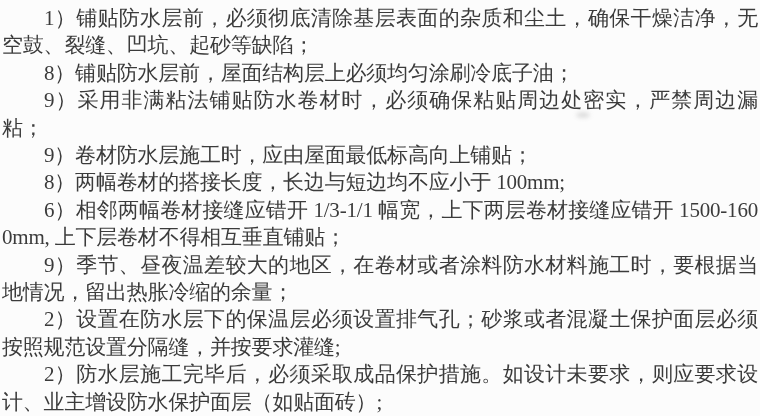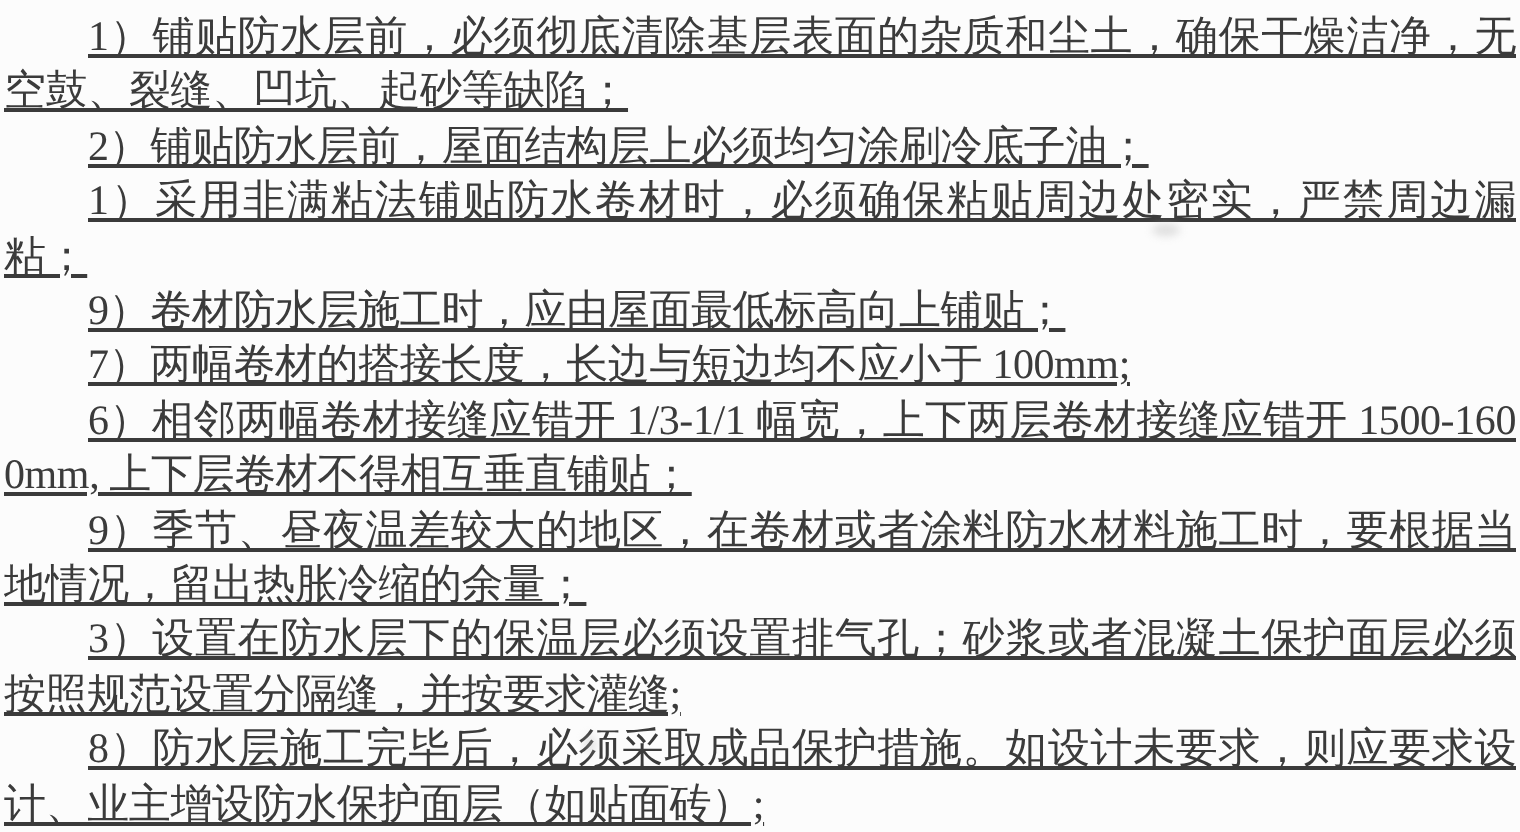--- a/index.html
+++ b/index.html
@@ -22,44 +22,43 @@
     line-height: 27.4px;
     color: #3b3b3b;
     text-rendering: optimizeLegibility;
   }
   .para {
     margin: 0;
     text-indent: 2em;
     text-align: justify;
     word-break: break-all;
     letter-spacing: -0.2px;
-    text-decoration: underline;
   }
   
   .smudge {
     position: absolute;
     border-radius: 50%;
     background: #b9b9b9;
     filter: blur(2px);
     opacity: 0.45;
     pointer-events: none;
   }
   .smudge-1 { left: 576px; top: 112px; width: 14px; height: 6px; }
   .smudge-2 { left: 292px; top: 367px; width: 6px; height: 10px; opacity: 0.35; }
 </style>
 </head>
 <body style="background: rgb(252, 252, 252);">
 
 <main class="page" style="color: rgb(59, 59, 59);">
   <section>
       <p class="para">1）铺贴防水层前，必须彻底清除基层表面的杂质和尘土，确保干燥洁净，无空鼓、裂缝、凹坑、起砂等缺陷；</p>
-      <p class="para">2）铺贴防水层前，屋面结构层上必须均匀涂刷冷底子油；</p>
-      <p class="para">1）采用非满粘法铺贴防水卷材时，必须确保粘贴周边处密实，严禁周边漏粘；</p>
+      <p class="para">8）铺贴防水层前，屋面结构层上必须均匀涂刷冷底子油；</p>
+      <p class="para">9）采用非满粘法铺贴防水卷材时，必须确保粘贴周边处密实，严禁周边漏粘；</p>
       <p class="para">9）卷材防水层施工时，应由屋面最低标高向上铺贴；</p>
-      <p class="para">7）两幅卷材的搭接长度，长边与短边均不应小于 100mm;</p>
+      <p class="para">8）两幅卷材的搭接长度，长边与短边均不应小于 100mm;</p>
       <p class="para">6）相邻两幅卷材接缝应错开 1/3-1/1 幅宽，上下两层卷材接缝应错开 1500-1600mm, 上下层卷材不得相互垂直铺贴；</p>
       <p class="para">9）季节、昼夜温差较大的地区，在卷材或者涂料防水材料施工时，要根据当地情况，留出热胀冷缩的余量；</p>
-      <p class="para">3）设置在防水层下的保温层必须设置排气孔；砂浆或者混凝土保护面层必须按照规范设置分隔缝，并按要求灌缝;</p>
-      <p class="para">8）防水层施工完毕后，必须采取成品保护措施。如设计未要求，则应要求设计、业主增设防水保护面层（如贴面砖）;</p>
+      <p class="para">2）设置在防水层下的保温层必须设置排气孔；砂浆或者混凝土保护面层必须按照规范设置分隔缝，并按要求灌缝;</p>
+      <p class="para">2）防水层施工完毕后，必须采取成品保护措施。如设计未要求，则应要求设计、业主增设防水保护面层（如贴面砖）;</p>
     </section>
   <div class="smudge smudge-1"></div>
   <div class="smudge smudge-2"></div>
 </main>
 
 </body></html>

